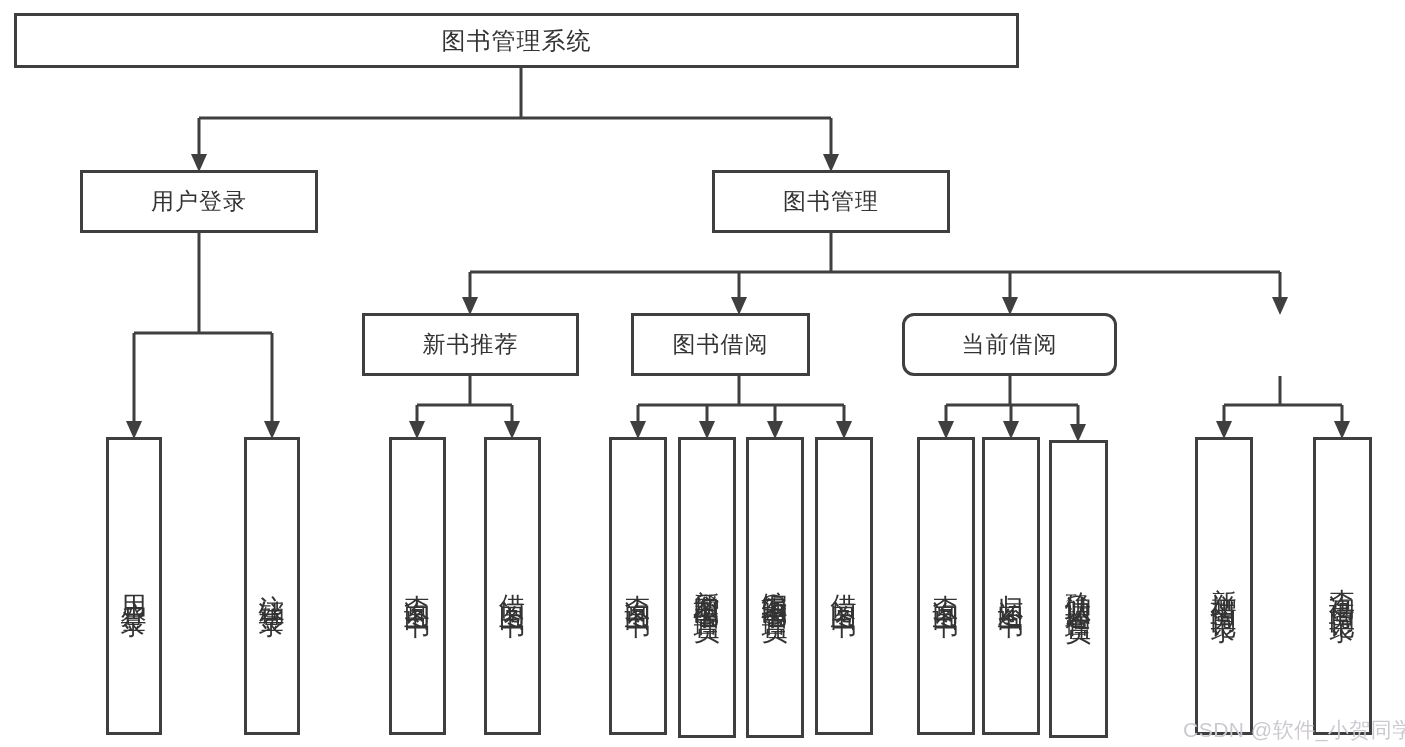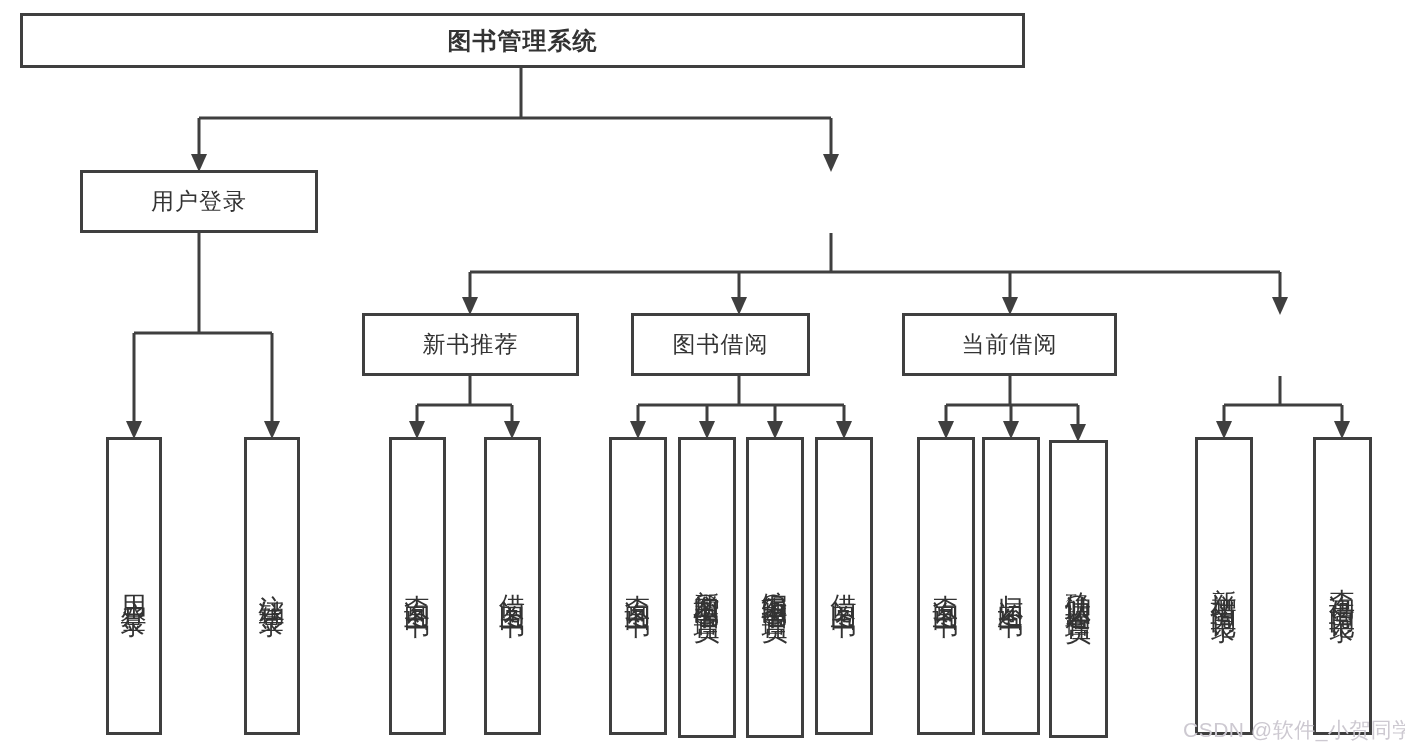--- a/index.html
+++ b/index.html
@@ -96,35 +96,38 @@
       <polygon class="arrow" points="1070,424 1086,424 1078,442"></polygon>
     </g>
 
     <g>
       <path class="edge" d="M1280 376 V405 M1224 405 H1342 M1224 405 V423 M1342 405 V423"></path>
       <polygon class="arrow" points="1216,421 1232,421 1224,439"></polygon>
       <polygon class="arrow" points="1334,421 1350,421 1342,439"></polygon>
     </g>
   </svg>
 
-  <div class="node hbox rootbox" style="left:20px;top:13px;width:1005px;height:55px;font-weight:bold;">
+  <div class="node hbox rootbox" style="left:14px;top:13px;width:1005px;height:55px;">
     <span>图书管理系统</span>
   </div>
 
   <div class="node hbox" style="left:80px;top:170px;width:238px;height:63px;">
     <span>用户登录</span>
+  </div>
+  <div class="node hbox" style="left:712px;top:170px;width:238px;height:63px;">
+    <span>图书管理</span>
   </div>
 
   <div class="node hbox" style="left:362px;top:313px;width:217px;height:63px;">
     <span>新书推荐</span>
   </div>
   <div class="node hbox" style="left:631px;top:313px;width:179px;height:63px;">
     <span>图书借阅</span>
   </div>
-  <div class="node hbox" style="left:902px;top:313px;width:215px;height:63px;">
+  <div class="node hbox" style="left:902px;top:313px;width:215px;height:63px;border-radius:12px;">
     <span>当前借阅</span>
   </div>
 
   <div class="node leaf" style="left:106px;top:437px;width:56px;height:298px;">
     <span>用户登录</span>
   </div>
   <div class="node leaf" style="left:244px;top:437px;width:56px;height:298px;">
     <span>注销登录</span>
   </div>
 

